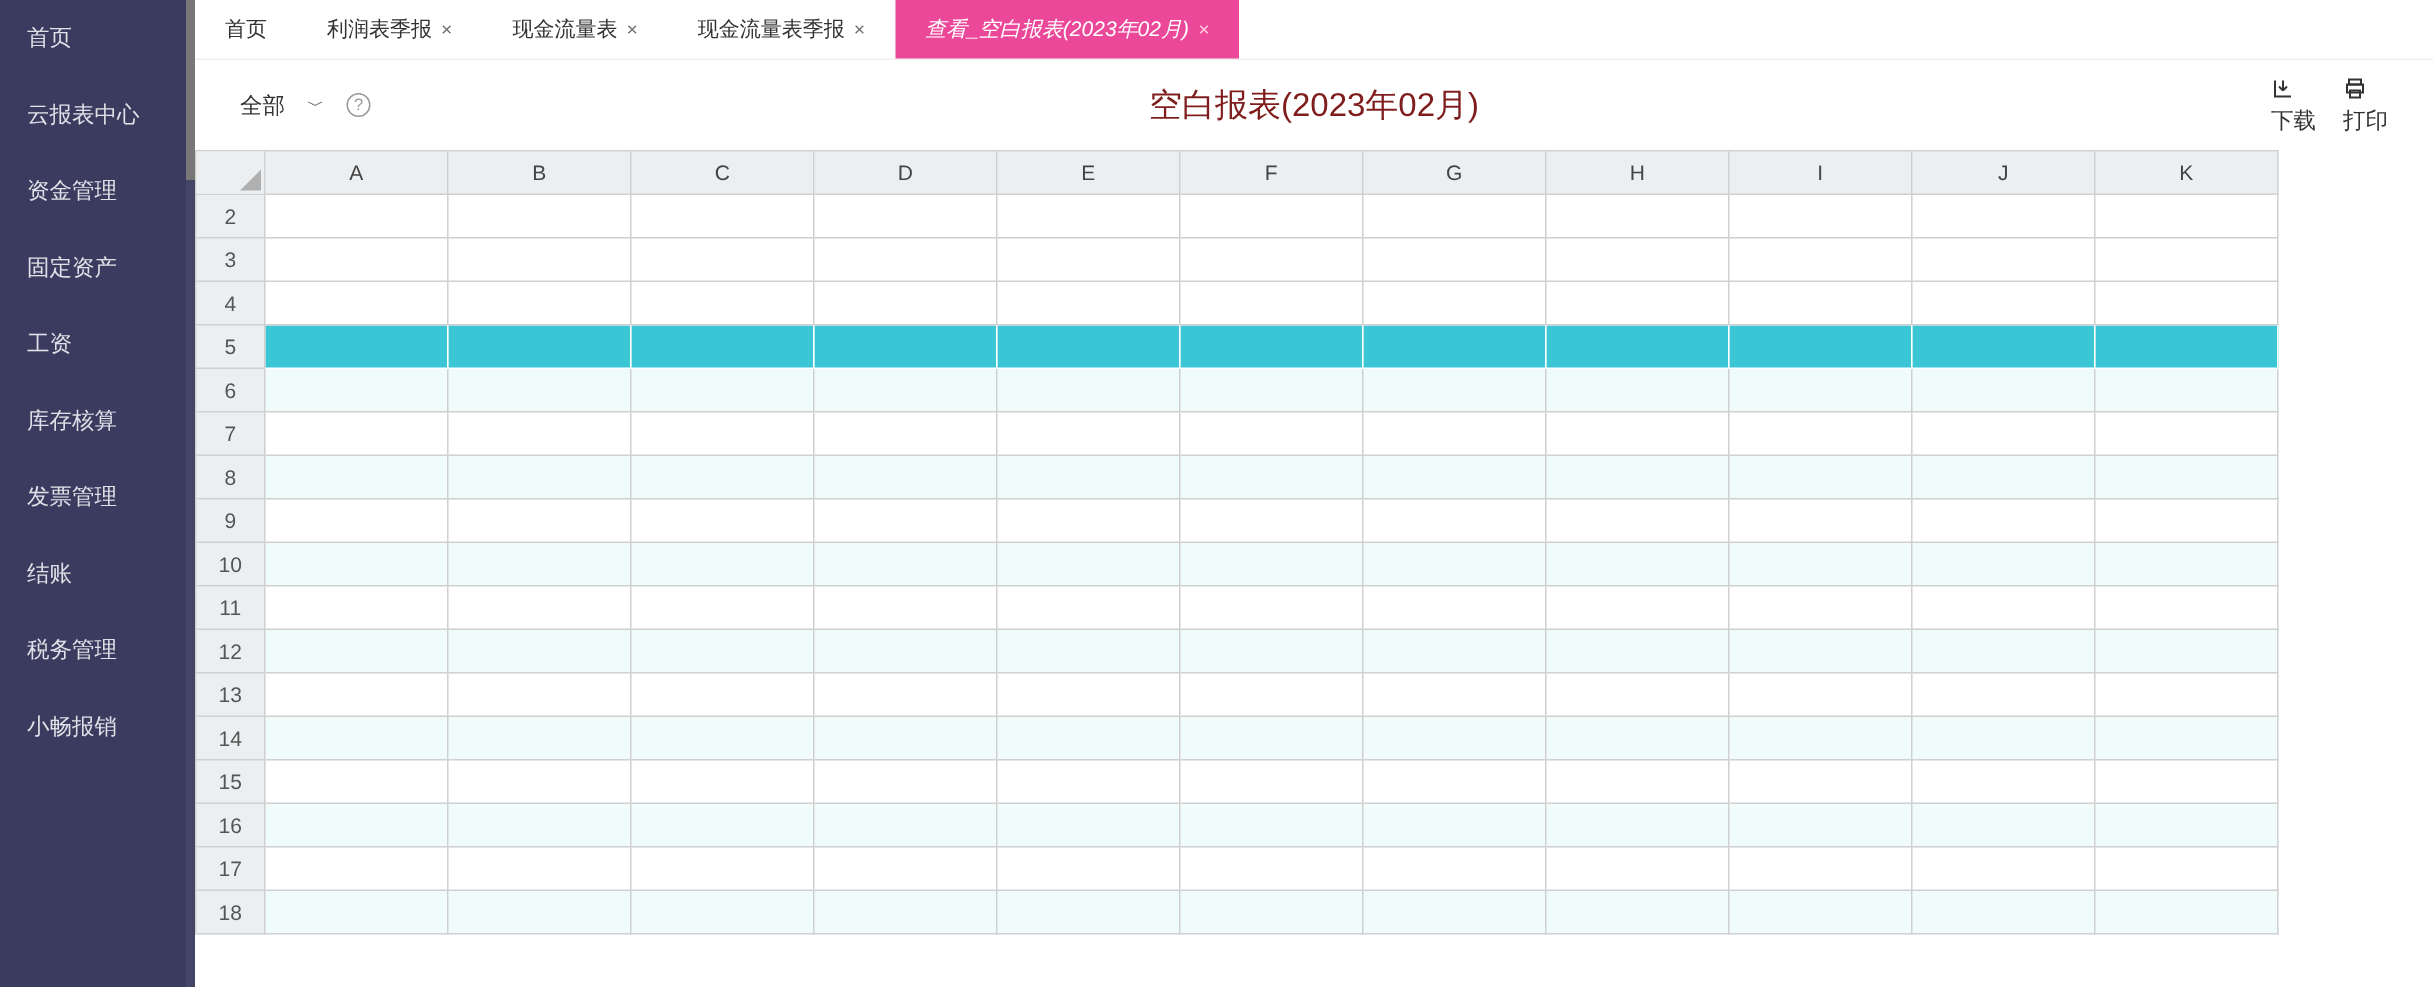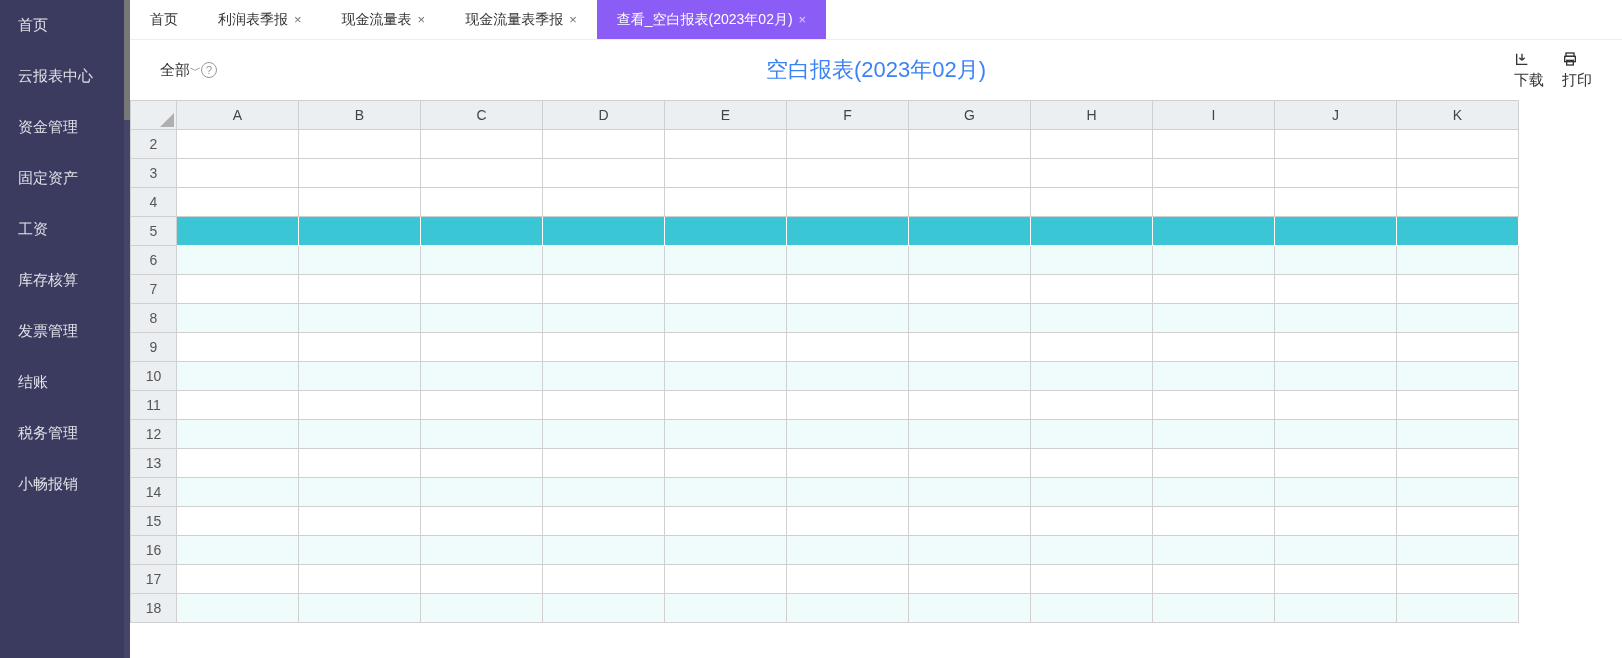--- a/index.html
+++ b/index.html
@@ -53,52 +53,52 @@
 }
 .tab {
   display: flex;
   align-items: center;
   padding: 0 20px;
   color: #333;
   cursor: pointer;
   gap: 6px;
   white-space: nowrap;
 }
-.tab.active { background: #8b5cf6; color: #fff; }
+.tab.active { background: #ec4899; color: #fff; font-style: italic; }
 .tab-close { font-size: 13px; opacity: 0.7; cursor: pointer; }
 .toolbar {
   display: flex;
   align-items: center;
   height: 60px;
   padding: 0 30px;
   position: relative;
 }
 .toolbar-left {
   display: flex;
   align-items: center;
-  gap: 0;
+  gap: 15px;
 }
 .filter-label { color: #333; font-size: 15px; }
 .chevron-icon { font-size: 11px; color: #666; }
 .help-icon {
   width: 16px; height: 16px;
   border: 1px solid #999;
   border-radius: 50%;
   display: inline-flex;
   align-items: center;
   justify-content: center;
   font-size: 11px;
   color: #999;
 }
 .title-center {
   position: absolute;
   left: 50%;
   transform: translateX(-50%);
   font-size: 22px;
-  color: #3b82f6;
+  color: #7f1d1d;
 }
 .toolbar-right {
   margin-left: auto;
   display: flex;
   gap: 18px;
   align-items: center;
   color: #333;
 }
 .action-btn { display: flex; gap: 4px; cursor: pointer; font-size: 15px; flex-direction: column; }
 .icon-svg { width: 16px; height: 16px; }

